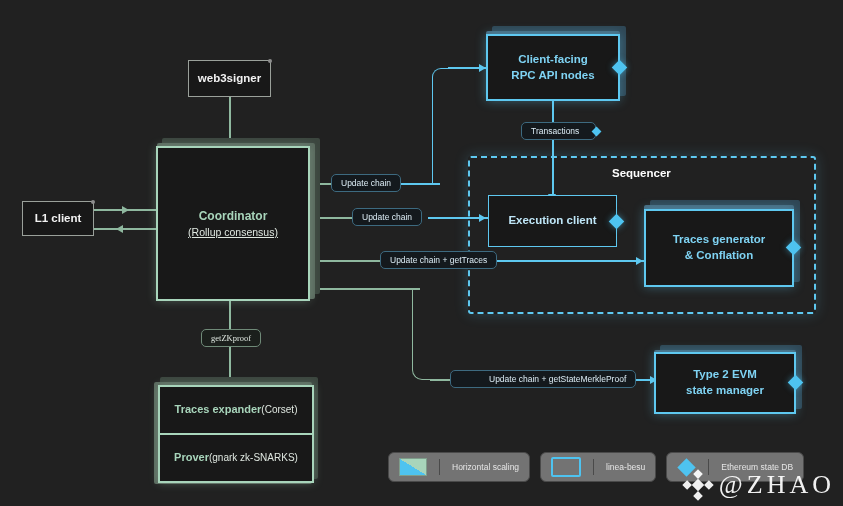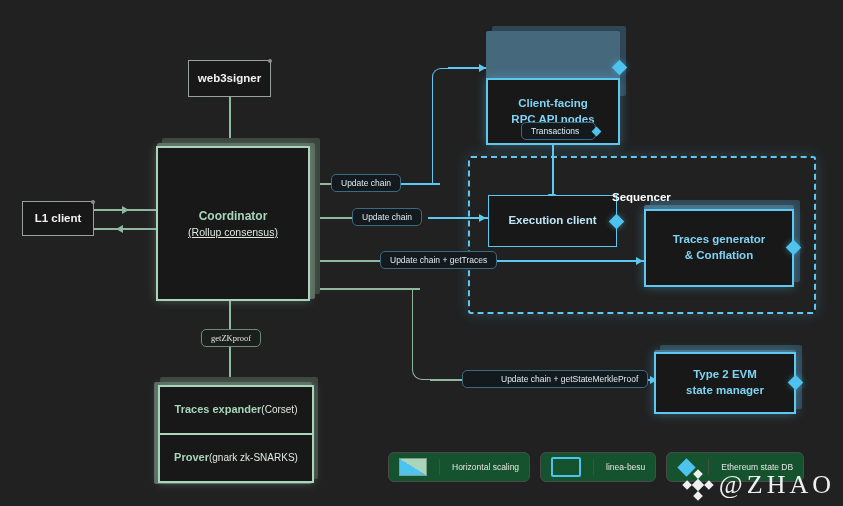--- a/index.html
+++ b/index.html
@@ -188,21 +188,21 @@
 
   
   #legend { position: absolute; left: 388px; top: 452px; display: flex; gap: 10px; z-index: 10; }
   .legend-item {
     box-sizing: border-box;
     height: 30px;
     display: flex;
     align-items: center;
     border: 1px solid #4a4a4a;
     border-radius: 6px;
-    background: #14532d;
+    background: #737373;
     padding: 0 10px;
   }
   .legend-sep { width: 1px; height: 16px; background: #4a4a4a; margin: 0 12px; }
   .legend-label { font-size: 8.5px; color: #e6e6e6; white-space: nowrap; }
   .ic-hscale {
     width: 26px; height: 16px; flex: none; position: relative;
     background: linear-gradient(to bottom left, #a8d5bb 0 50%, #4ec3f0 50% 100%);
     border: 1px solid #7f9d8b;
   }
   .ic-besu { width: 26px; height: 16px; flex: none; border: 2px solid #4ec3f0; border-radius: 2px; }
@@ -261,21 +261,21 @@
   <div class="ln h g" style="left:310px; top:288px; width:110px;"></div>
   <div class="elbow" style="left:412px; top:288px; width:20px; height:92px; border-left-width:1.5px; border-bottom-width:1.5px; border-bottom-left-radius:10px; border-color:#8fb89f;"></div>
   <div class="ln h g" style="left:430px; top:379px; width:42px;"></div>
   <div class="ln h b" style="left:618px; top:379px; width:40px;"></div>
   <div class="arw r-b" style="left:650px; top:376px;"></div>
 
   <div class="ln v b" style="left:552px; top:101px; height:99px;"></div>
   <div class="arw d-b" style="left:548px; top:194px;"></div>
 
   <div id="sequencer-group" style="left:468px; top:156px; width:348px; height:158px;"></div>
-  <div id="sequencer-title" style="left:612px; top:167px;margin-top:24px;">Sequencer</div>
+  <div id="sequencer-title" style="left:612px; top:167px;">Sequencer</div>
 
   <div class="node plain" style="left:22px; top:201px; width:72px; height:35px;">
     <span class="corner-dot"></span>
     <span class="t1">L1 client</span>
   </div>
 
   <div class="node plain" style="left:188px; top:48px; width:83px; height:37px;margin-top:12px;">
     <span class="corner-dot"></span>
     <span class="t1">web3signer</span>
   </div>
@@ -304,21 +304,21 @@
       <span class="t1">Prover</span>
       <span class="t2">(gnark zk-SNARKS)</span>
     </div>
   </div>
 
   <div class="stack" style="left:480px; top:26px; width:150px; height:82px;">
     <i style="left:12px; top:0; width:134px; height:70px; background:#2f4654;"></i>
     <i style="left:6px; top:5px; width:134px; height:70px; background:#46687c;"></i>
   </div>
 
-  <div class="node blue glow-blue" style="left:486px; top:34px; width:134px; height:67px;margin-top:44px;">
+  <div class="node blue glow-blue" style="left:486px; top:34px; width:134px; height:67px;">
     <span class="t1" style="font-size:11.5px;">Client-facing</span>
     <span class="t1" style="font-size:11.5px;">RPC API nodes</span>
   </div>
   <div class="dia node-dia" style="left:614px; top:62px;"></div>
 
   <div class="node blue-thin" style="left:488px; top:195px; width:129px; height:52px; font-size:11.5px;">
     <span class="t1">Execution client</span>
   </div>
   <div class="dia node-dia" style="left:611px; top:216px;"></div>
 
@@ -349,21 +349,21 @@
   </div>
 
   <div class="pill b" style="left:352px; top:208px;">
     <span>Update chain</span>
   </div>
 
   <div class="pill b" style="left:380px; top:251px;">
     <span>Update chain + getTraces</span>
   </div>
 
-  <div class="pill b" style="left:462px; top:370px;padding-left:38px;">
+  <div class="pill b" style="left:450px; top:370px;padding-left:38px;">
     <span>Update chain + getStateMerkleProof</span>
   </div>
 
   <div class="pill b" style="left:521px; top:122px; padding-right:16px;">
     <span>Transactions</span>
     <span class="dia" style="position:absolute; right:-5px; top:5px;"></span>
   </div>
 
   <div class="pill g" style="left:201px; top:329px;">
     <span>getZKproof</span>

